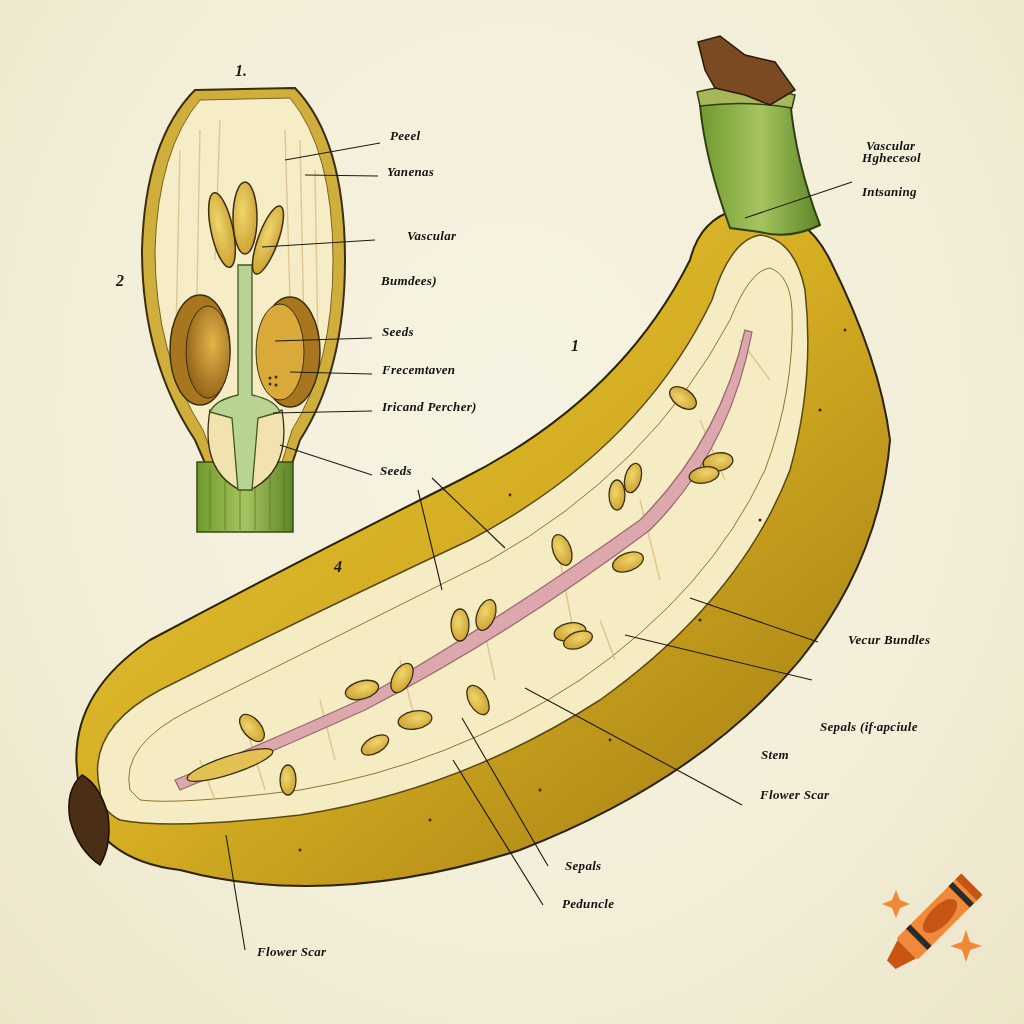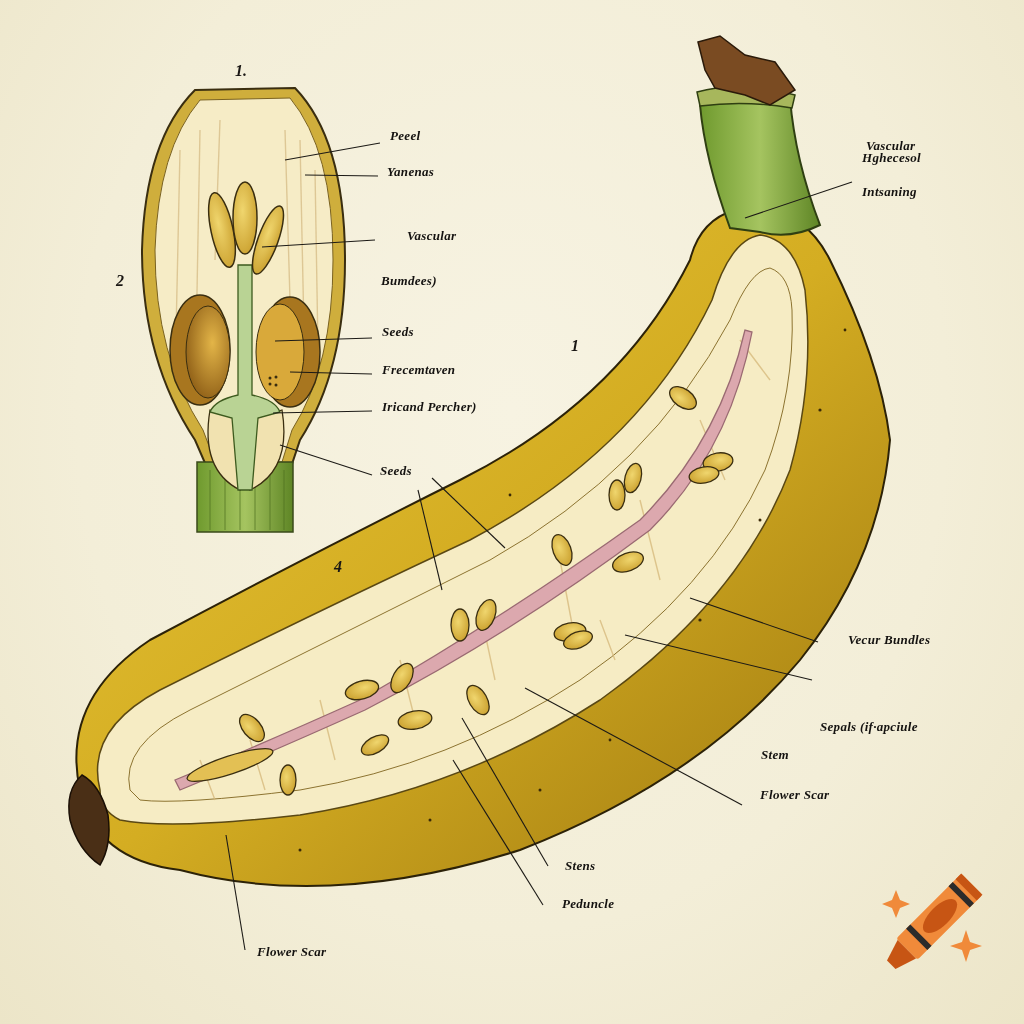--- a/index.html
+++ b/index.html
@@ -186,21 +186,21 @@
 <div class="label" style="left:380px;top:463px;">Seeds</div>
 
 <div class="label" style="left:866px;top:138px;">Vascular</div>
 <div class="label" style="left:862px;top:150px;">Hghecesol</div>
 <div class="label" style="left:862px;top:184px;text-align:center;">Intsaning</div>
 
 <div class="label" style="left:848px;top:632px;text-align:center;">Vecur Bundles</div>
 <div class="label" style="left:820px;top:671px;margin-top:48px;">Sepals (if·apciule</div>
 <div class="label" style="left:761px;top:747px;">Stem</div>
 <div class="label" style="left:760px;top:787px;">Flower Scar</div>
-<div class="label" style="left:565px;top:858px;">Stens</div>
+<div class="label" style="left:565px;top:858px;">Sepals</div>
 <div class="label" style="left:562px;top:896px;font-style:italic;">Peduncle</div>
 <div class="label" style="left:257px;top:944px;">Flower Scar</div>
 
 <svg class="crayon" viewBox="0 0 120 115">
   <path d="M28 22 L32 32 L42 36 L32 40 L28 50 L24 40 L14 36 L24 32 Z" fill="#f08a3a"></path>
   <path d="M98 62 L102 74 L114 78 L102 82 L98 94 L94 82 L82 78 L94 74 Z" fill="#f08a3a"></path>
   <g transform="rotate(45 60 60)">
     <rect x="45" y="-2" width="30" height="92" rx="3" fill="#f08a3a"></rect>
     <rect x="45" y="-2" width="30" height="8" fill="#c75514"></rect>
     <rect x="45" y="10" width="30" height="6" fill="#2b2b2b"></rect>

